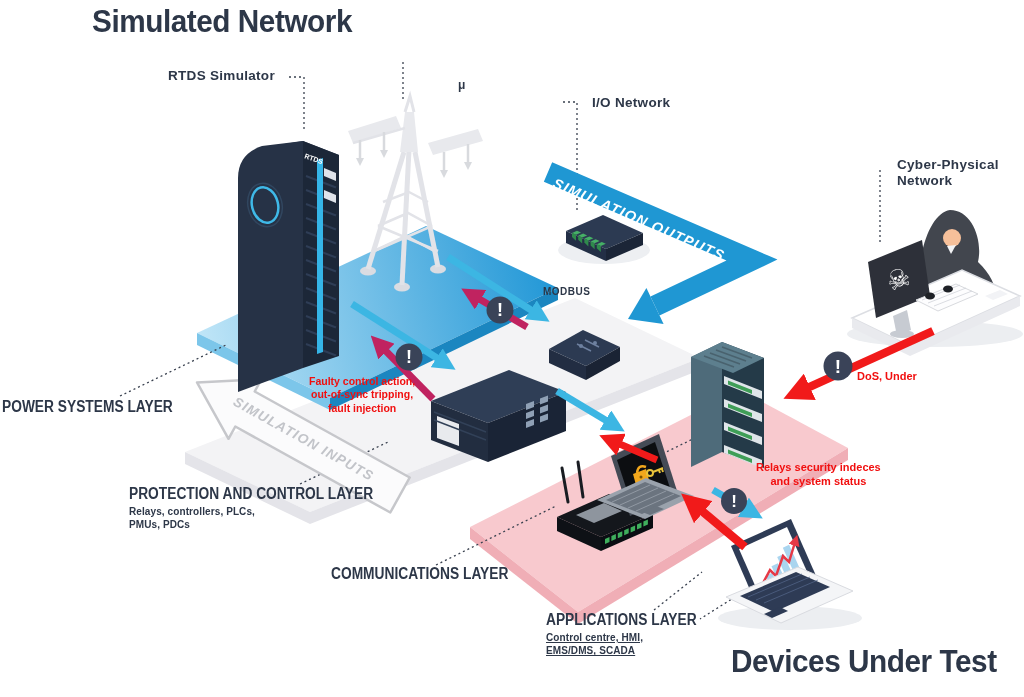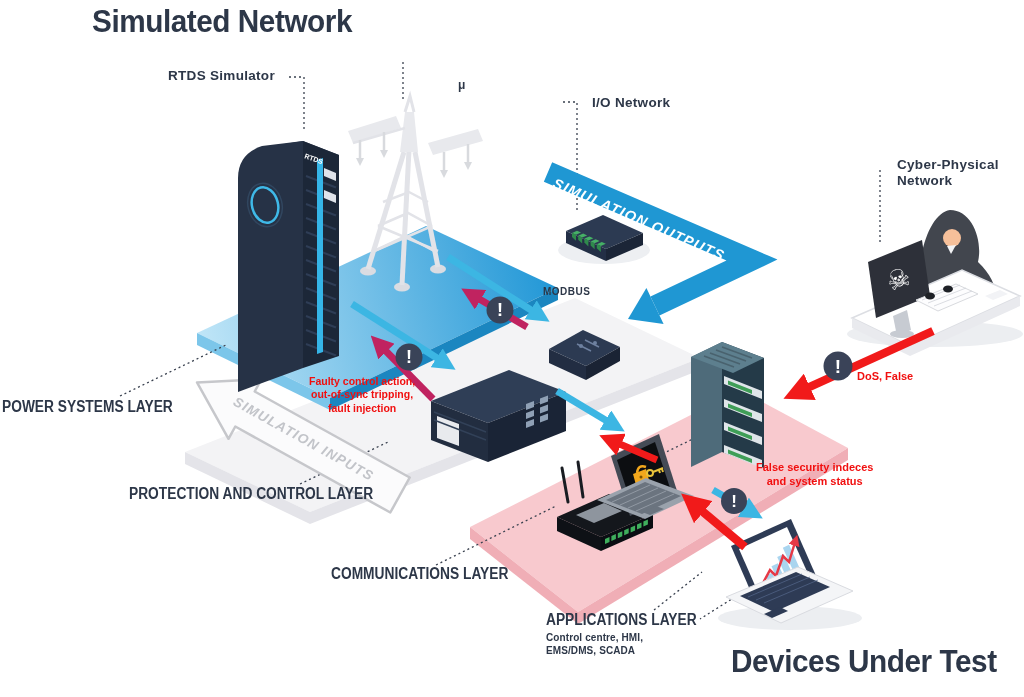--- a/index.html
+++ b/index.html
@@ -345,28 +345,30 @@
   <div class="lbl callout" style="left:897px;top:157px;">Cyber-Physical
 Network</div>
   <div class="lbl" style="left:543px;top:286px;font-size:10px;letter-spacing:.5px;">MODBUS</div>
 
   <div class="banner banner-out">SIMULATION OUTPUTS</div>
   <div class="banner banner-in">SIMULATION INPUTS</div>
 
   <div class="lbl layer-h" style="left:2px;top:398px;">POWER SYSTEMS LAYER</div>
 
   <div class="lbl layer-h" style="left:129px;top:485px;">PROTECTION AND CONTROL LAYER</div>
+  <div class="lbl layer-sub" style="left:129px;top:505px;">Relays, controllers, PLCs,
+PMUs, PDCs</div>
 
   <div class="lbl layer-h" style="left:331px;top:565px;">COMMUNICATIONS LAYER</div>
 
   <div class="lbl layer-h" style="left:546px;top:611px;">APPLICATIONS LAYER</div>
-  <div class="lbl layer-sub" style="left:546px;top:631px;">Control centre, HMI,
+  <div class="lbl layer-sub" style="left:546px;top:631px;text-decoration:underline;">Control centre, HMI,
 EMS/DMS, SCADA</div>
 
   <div class="warn" style="left:309px;top:375px;">Faulty control action,
 out-of-sync tripping,
 fault injection</div>
-  <div class="warn" style="left:857px;top:369px;font-size:11px;">DoS, False</div>
-  <div class="warn" style="left:756px;top:460px;font-size:11px;">False security indeces
+  <div class="warn" style="left:857px;top:369px;font-size:11px;">DoS, Under</div>
+  <div class="warn" style="left:756px;top:460px;font-size:11px;">Relays security indeces
 and system status</div>
 
   <div class="lbl big-title" style="left:731px;top:643px;">Devices Under Test</div>
 </div>
 
 </body></html>

